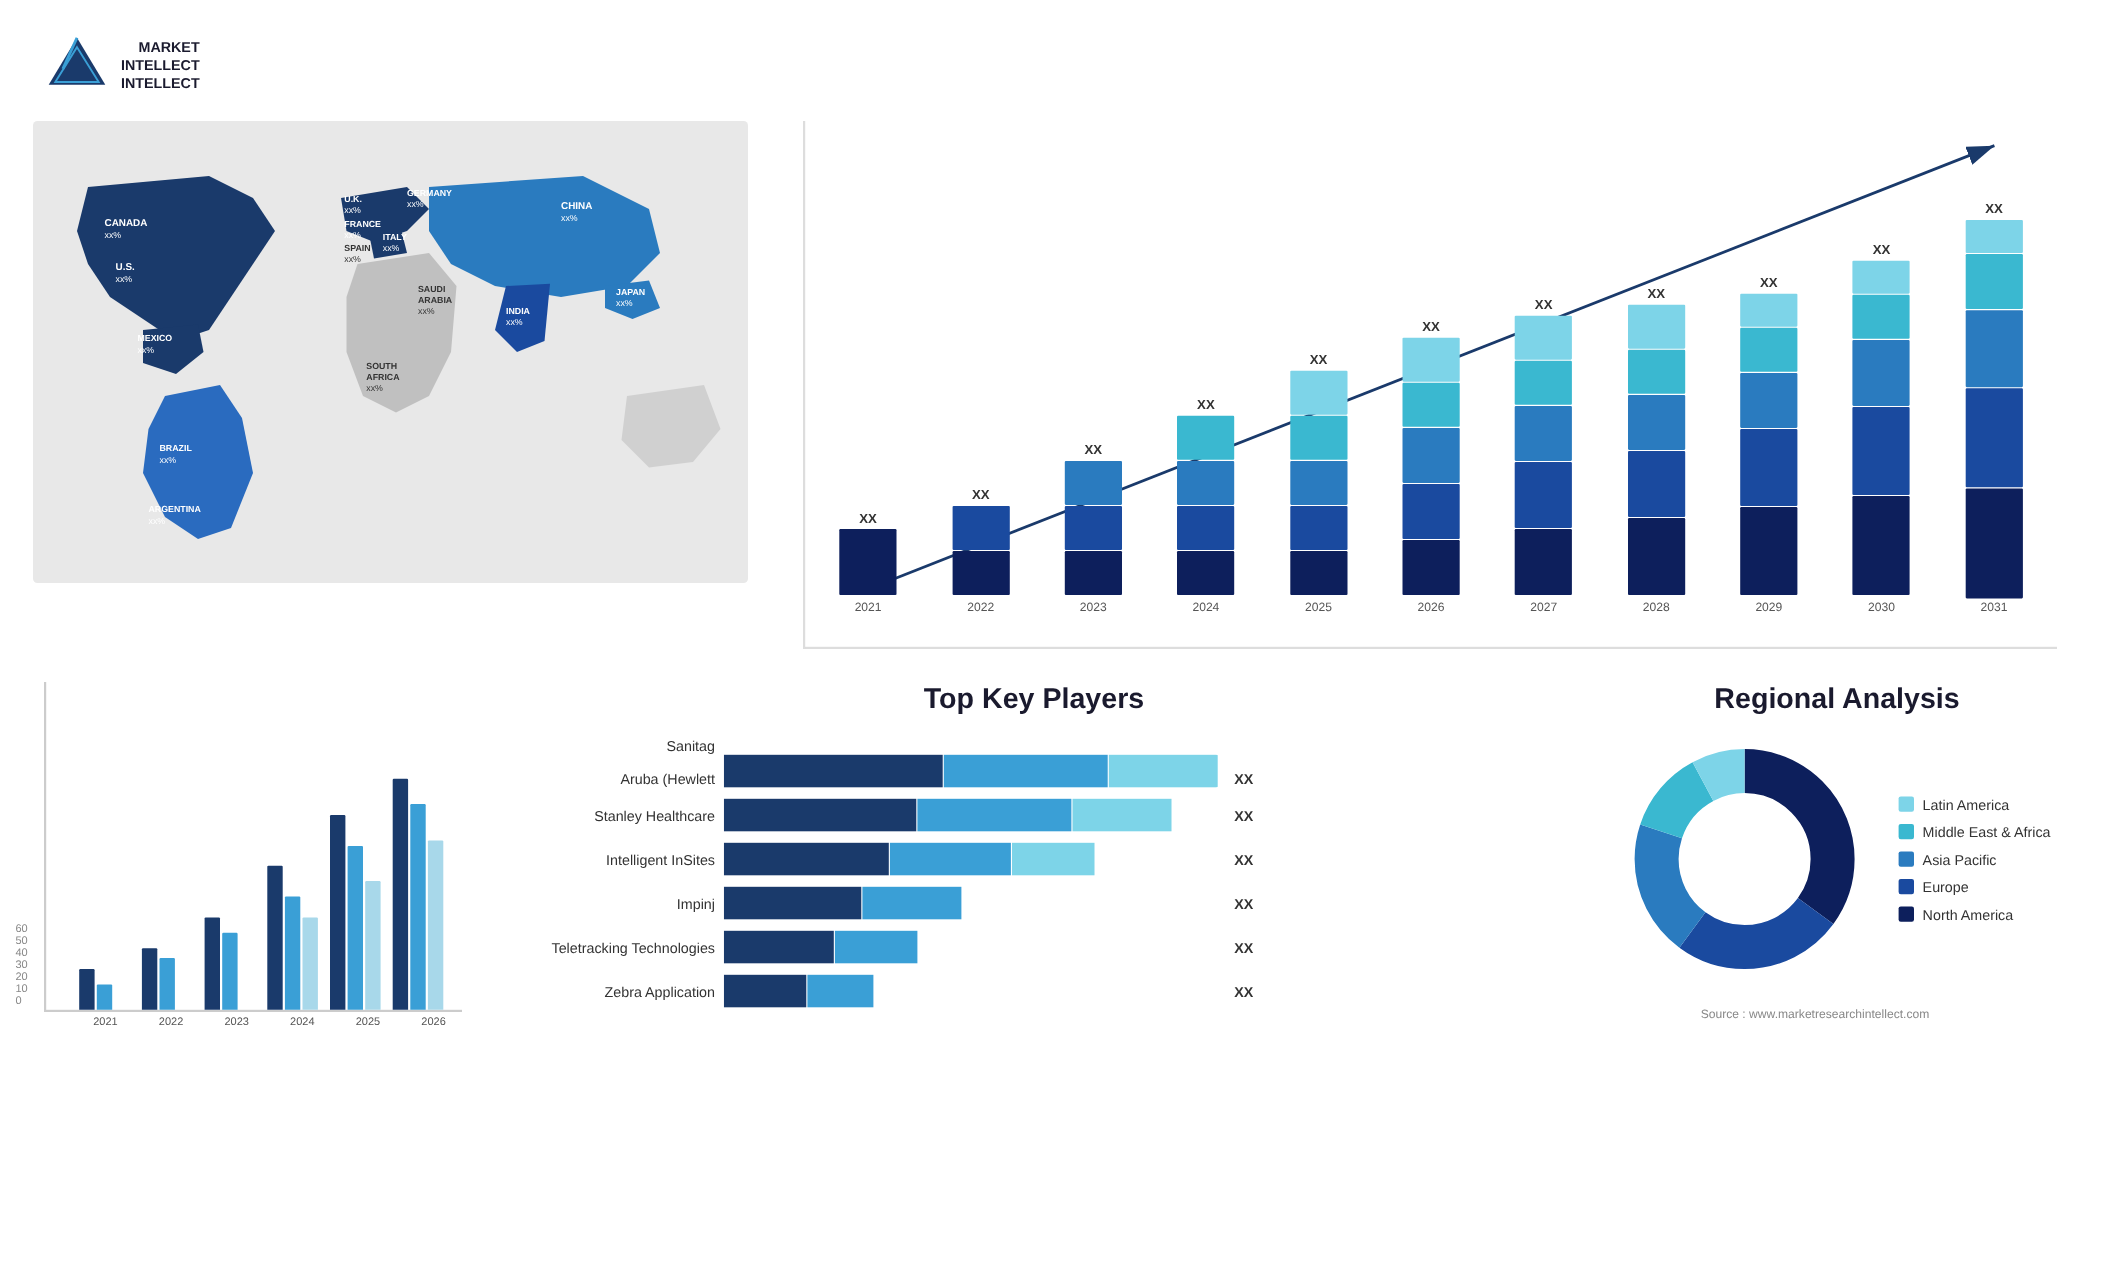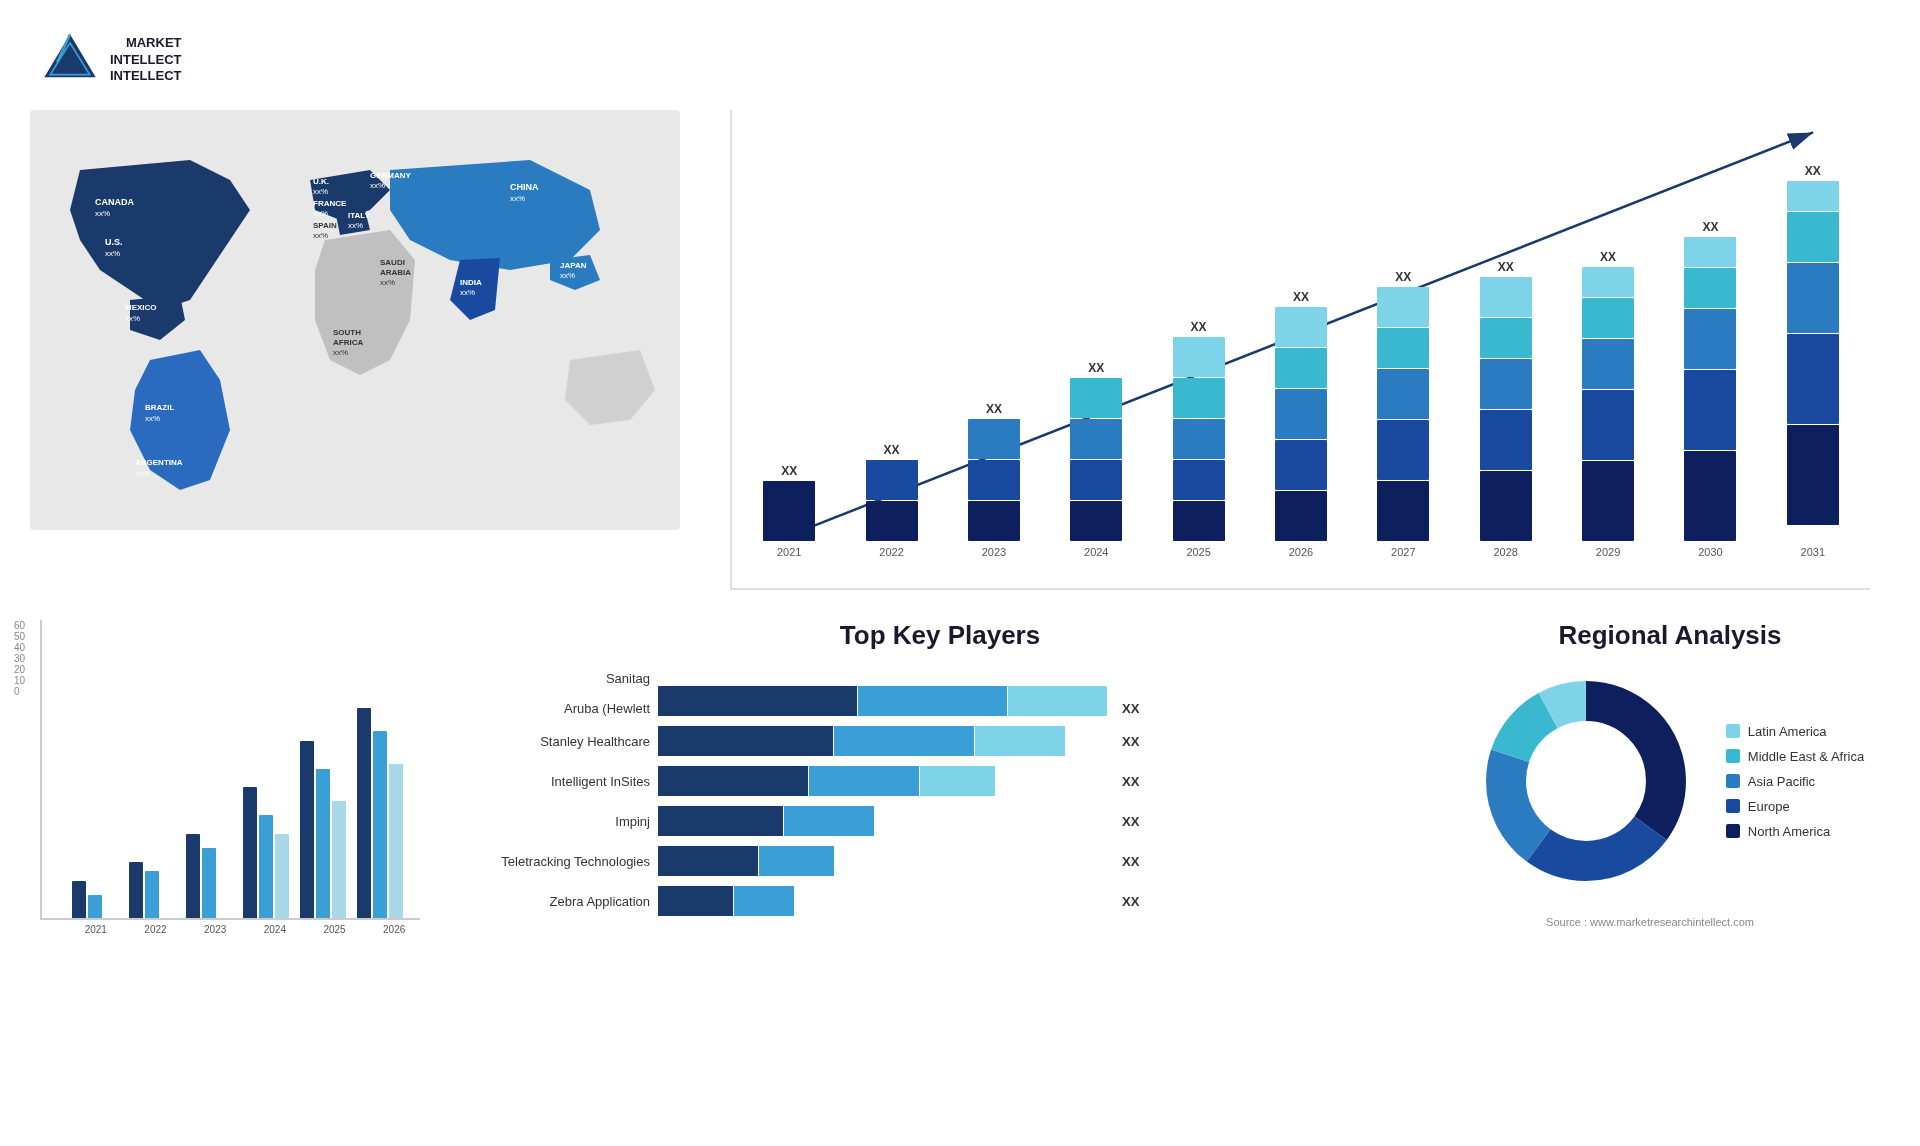--- a/index.html
+++ b/index.html
@@ -382,32 +382,32 @@
           </div>
           <div style="display: flex; flex-direction: column; align-items: center; flex: 1 1 0%; height: 100%; justify-content: flex-end; position: relative;">
             <div style="font-size: 12px; font-weight: 600; color: rgb(51, 51, 51); margin-bottom: 3px;">XX</div>
             <div style="display: flex; flex-direction: column-reverse; width: 52px;">
               <div style="height: 100px; width: 100%; background: rgb(13, 31, 92); margin-bottom: 1px; border-radius: 1px;"></div>
               <div style="height: 90px; width: 100%; background: rgb(26, 74, 159); margin-bottom: 1px; border-radius: 1px;"></div>
               <div style="height: 70px; width: 100%; background: rgb(42, 123, 191); margin-bottom: 1px; border-radius: 1px;"></div>
               <div style="height: 50px; width: 100%; background: rgb(58, 184, 208); margin-bottom: 1px; border-radius: 1px;"></div>
               <div style="height: 30px; width: 100%; background: rgb(125, 212, 232); margin-bottom: 1px; border-radius: 1px;"></div>
             </div>
-            <div style="font-size: 11px; color: rgb(85, 85, 85); margin-top: 20px;">2031</div>
+            <div style="font-size: 11px; color: rgb(85, 85, 85); margin-top: 1px;">2031</div>
           </div>
         </div>
     </div>
   </div>
 </div>
 
 <div class="bottom-section">
 
   <div class="segmentation-area">
     <div style="display:flex; gap:16px; align-items:flex-end; height:300px; position:relative; border-left:2px solid #ccc; border-bottom:2px solid #ccc; padding: 10px 10px 0 30px;">
-      <div style="position:absolute; left:-28px; top:0; height:100%; display:flex; flex-direction:column; justify-content:flex-start; padding-bottom:2px;">
+      <div style="position:absolute; left:-28px; top:0; height:100%; display:flex; flex-direction:column; justify-content:flex-end; padding-bottom:2px;">
         <span style="font-size:10px;color:#888;">60</span>
         <span style="font-size:10px;color:#888;">50</span>
         <span style="font-size:10px;color:#888;">40</span>
         <span style="font-size:10px;color:#888;">30</span>
         <span style="font-size:10px;color:#888;">20</span>
         <span style="font-size:10px;color:#888;">10</span>
         <span style="font-size:10px;color:#888;">0</span>
       </div>
 
       <div style="display:flex;align-items:flex-end;gap:4px;height:100%;flex:1;" id="segBarsContainer">

